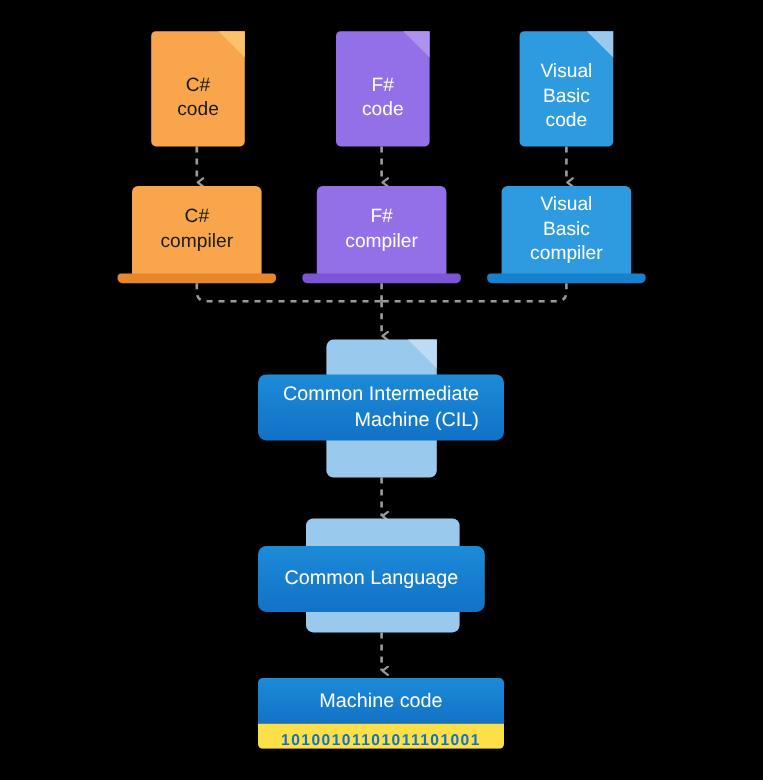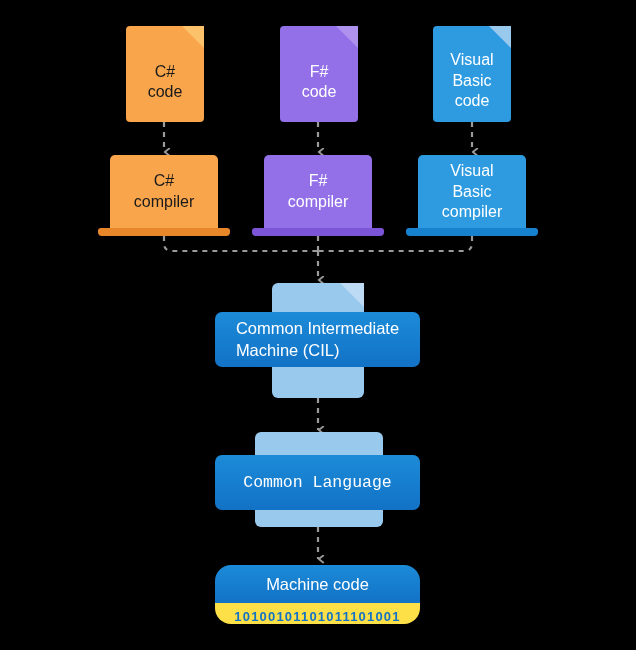--- a/index.html
+++ b/index.html
@@ -75,33 +75,33 @@
     position: absolute;
     background: #9AC9EE;
     border-radius: 6px 0 6px 6px;
   }
   .page-back.no-fold { border-radius: 6px; }
   .band {
     position: absolute;
     display: flex;
     align-items: center;
     justify-content: center;
-    text-align: left;
+    text-align: right;
     color: #ffffff;
     font-size: 16.5px;
     line-height: 1.32;
     border-radius: 7px;
     background: linear-gradient(180deg, #1C8BD8 0%, #1272C6 100%);
     z-index: 4;
   }
 
   
   .machine-box {
     position: absolute;
-    border-radius: 16px;
+    border-radius: 4px;
     overflow: hidden;
     z-index: 4;
   }
   .machine-top {
     height: 38px;
     display: flex;
     align-items: center;
     justify-content: center;
     color: #ffffff;
     font-size: 16.5px;
@@ -208,21 +208,21 @@
     <div class="band" style="left:215px; top:312px; width:205px; height:55px;">
       <span>
         <span>Common Intermediate</span><br>
         <span>Machine (CIL)</span>
       </span>
     </div>
   </div>
 
   <div>
     <div class="page-back no-fold" style="left:255px; top:432px; width:128px; height:95px;"></div>
-    <div class="band" style="left:215px; top:455px; width:205px; height:55px;font-family:Liberation Mono, monospace;">
+    <div class="band" style="left:215px; top:455px; width:189px; height:55px;">
       <span>
         <span>Common Language</span><br>
       </span>
     </div>
   </div>
 
   <div class="machine-box" style="left:215px; top:565px; width:205px; height:59px;">
     <div class="machine-top">
       <span>Machine code</span>
     </div>

